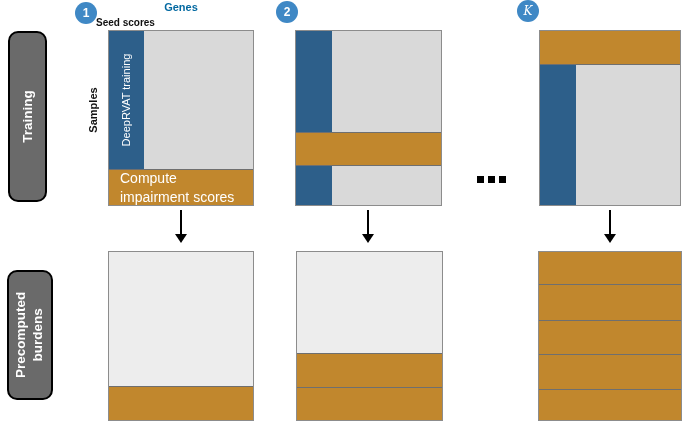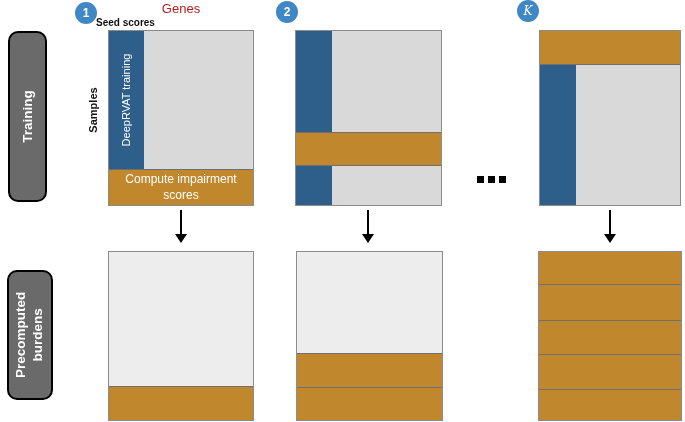--- a/index.html
+++ b/index.html
@@ -11,21 +11,21 @@
     --label-gray:#6a6a6a;
     --panel-border:#8c8c8c;
     --divider:#6f6f6f;
   }
   *{margin:0;padding:0;box-sizing:border-box;}
   body{background:#fff;font-family:"Liberation Sans", sans-serif;}
   .canvas{position:relative;width:685px;height:422px;background:#fff;overflow:hidden;}
 
   
   .genes-label{position:absolute;left:108px;top:1px;width:146px;text-align:center;
-    font-size:13px;font-weight:normal;color:#b91c1c;}
+    font-size:11px;font-weight:bold;color:#0369a1;}
   .seed-genes-label{position:absolute;left:96px;top:17px;font-size:10px;font-weight:bold;color:#111;}
   .samples-label{position:absolute;left:82px;top:57px;width:22px;height:105px;
     display:flex;align-items:center;justify-content:center;}
   .samples-label .rot{transform:rotate(-90deg);white-space:nowrap;font-size:11px;font-weight:bold;color:#111;}
 
   
   .badge{position:absolute;width:22px;height:22px;border-radius:50%;background:var(--badge-blue);
     display:flex;align-items:center;justify-content:center;color:#fff;font-size:12px;font-weight:bold;}
   .badge .serif-italic{font-family:"DejaVu Serif", serif;font-style:italic;font-weight:normal;font-size:12px;}
 
@@ -41,22 +41,22 @@
   .block{position:absolute;}
   .blue{background:var(--seed-blue);}
   .orange{background:var(--burden-orange);}
   .gray{background:var(--panel-gray);}
   .graylight{background:var(--panel-gray-light);}
   .edge-top{border-top:1px solid var(--divider);}
 
   .vtext{display:flex;align-items:center;justify-content:center;}
   .vtext .rot{transform:rotate(-90deg);white-space:nowrap;color:#fff;font-size:11px;}
 
-  .score-text{display:flex;align-items:center;justify-content:center;text-align:center;
-    color:#fff;font-size:12px;line-height:1.3;}
+  .score-text{display:flex;align-items:center;justify-content:center;text-align:left;
+    color:#fff;font-size:14px;line-height:1.3;}
   .score-text span{width:122px;}
 
   
   .arrow{position:absolute;width:14px;height:33px;display:flex;flex-direction:column;align-items:center;}
   .arrow-line{width:2px;flex:1;background:#000;}
   .arrow-head{width:0;height:0;border-left:6px solid transparent;border-right:6px solid transparent;border-top:9px solid #000;}
 
   
   .ellipsis{position:absolute;left:477px;top:176px;display:flex;gap:4px;}
   .ellipsis i{width:7px;height:7px;background:#000;display:block;}

